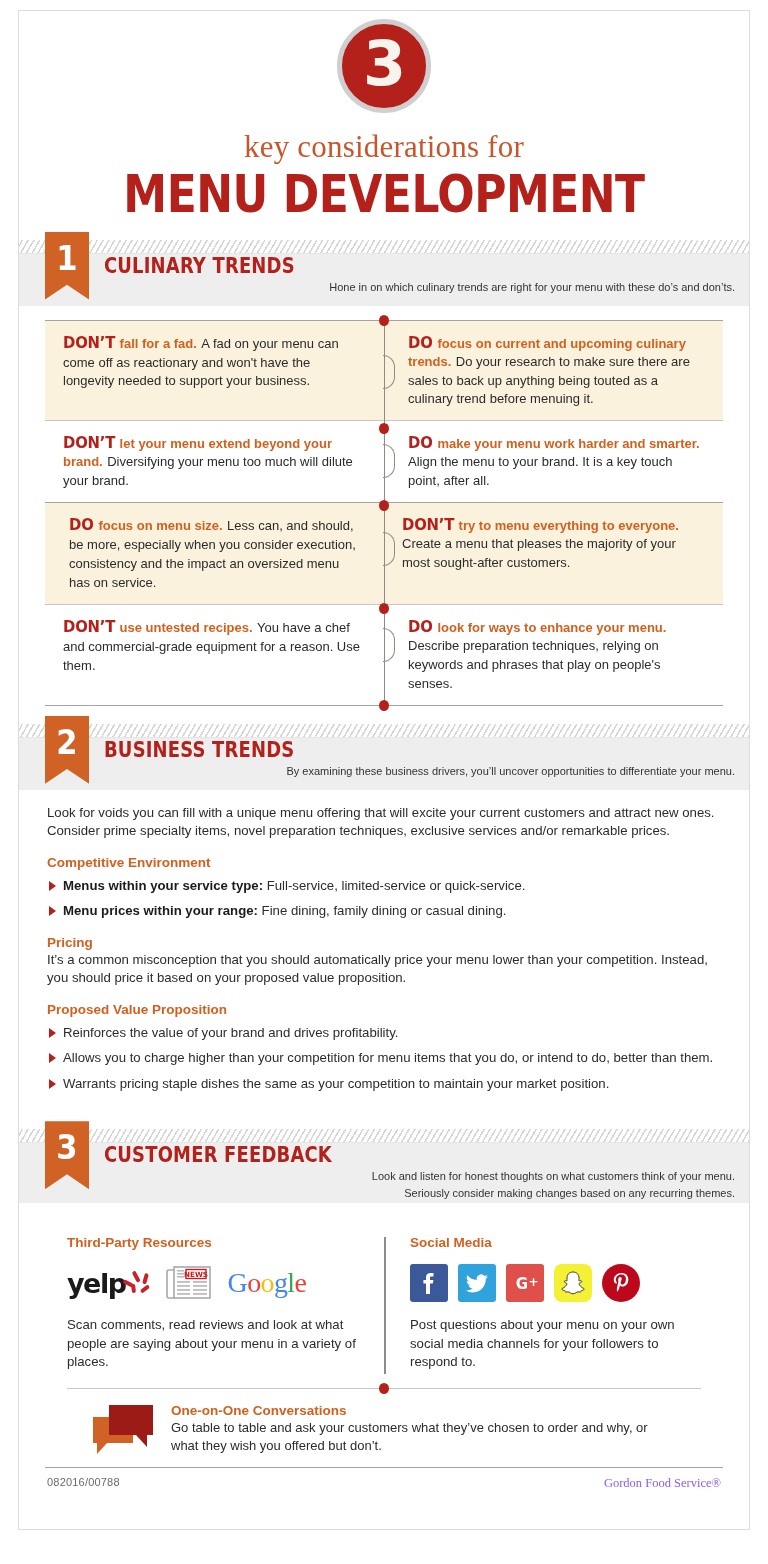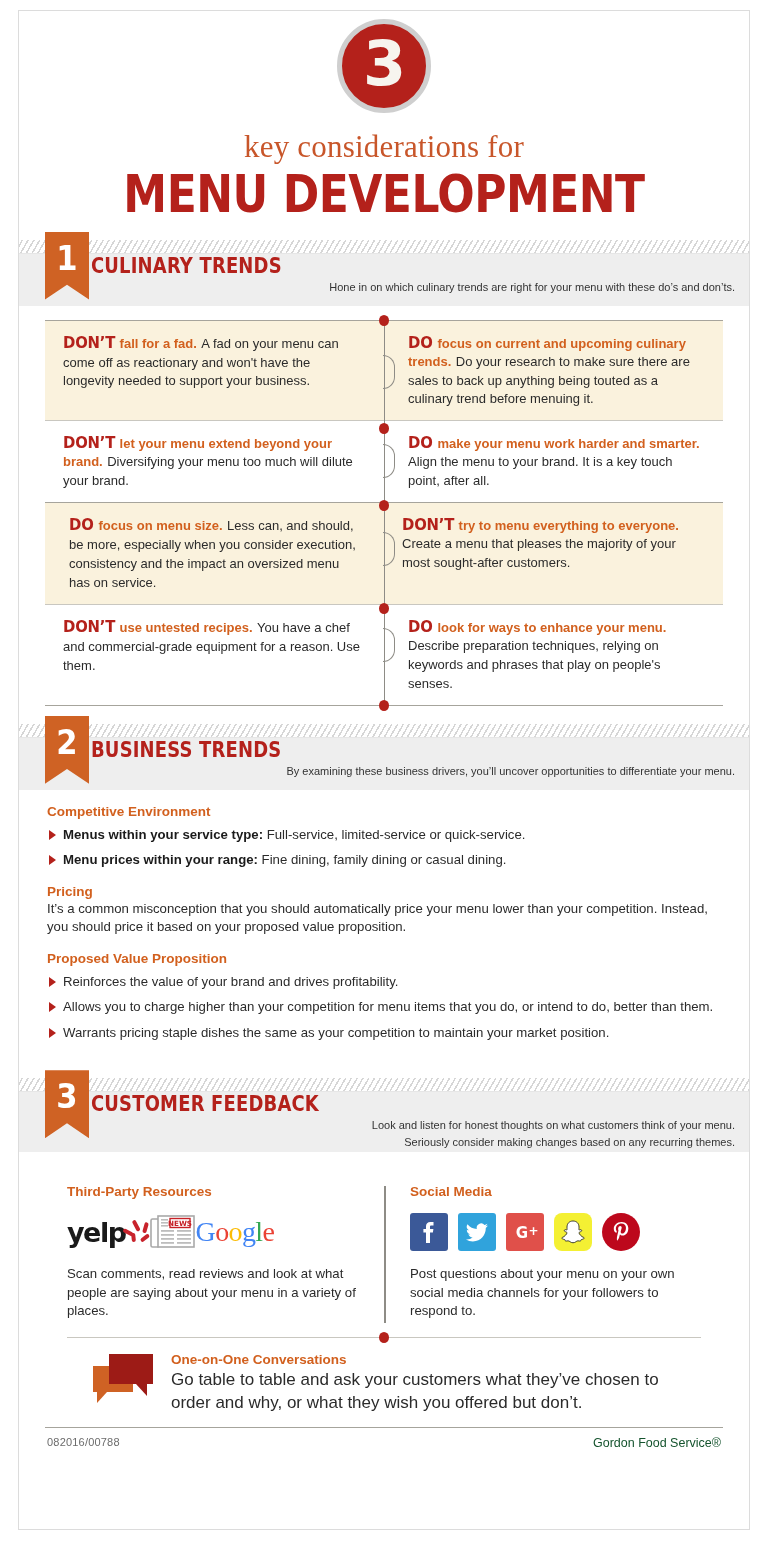--- a/index.html
+++ b/index.html
@@ -96,21 +96,21 @@
     z-index: 3;
   }
   .ribbon::after {
     content: "";
     position: absolute;
     left: -9px; top: 0;
     width: 9px; height: 9px;
     background: #8a3a12;
     clip-path: polygon(100% 0, 100% 100%, 0 0);
   }
-  .sect-text { position: absolute; left: 72px; top: 14px; right: 14px; }
+  .sect-text { position: absolute; left: 85px; top: 14px; right: 14px; }
   .sect-title {
     color: #b4211b;
     font-family: "DejaVu Sans Condensed", "Liberation Sans Narrow", "Liberation Sans", sans-serif;
     font-weight: bold;
     font-size: 21px;
     letter-spacing: 0.2px;
     transform: scaleX(0.95);
     transform-origin: left;
   }
   .sect-sub {
@@ -200,21 +200,21 @@
   .bul b { color: #1b1b1b; }
 
   
   .body3 { position: relative; padding: 28px 26px 0 26px; }
   .two-col { display: flex; position: relative; }
   .col { width: 50%; padding: 4px 20px 10px 22px; }
   .col.right { padding-left: 26px; }
   .col-h { color: #d2601e; font-weight: bold; font-size: 13.5px; margin-bottom: 10px; }
   .col-p { color: #2b2b2b; font-size: 13.2px; line-height: 1.4; margin-top: 10px; }
 
-  .logos { display: flex; align-items: center; height: 46px; }
+  .logos { display: flex; align-items: center; gap: 16px; height: 46px; }
   .yelp {
     font-family: "DejaVu Sans", sans-serif; font-weight: bold; font-size: 27px;
     color: #1a1a1a; letter-spacing: -1.5px; display: flex; align-items: center;
   }
   .yelp-burst { position: relative; width: 22px; height: 26px; margin-left: 2px; }
   .yelp-burst i {
     position: absolute; display: block; background: #c8232c;
     border-radius: 2px; transform-origin: 50% 100%;
   }
   .news { width: 46px; height: 34px; position: relative; }
@@ -246,26 +246,26 @@
 
   .oneone { display: flex; gap: 16px; padding: 14px 48px 12px 48px; align-items: flex-start; }
   .speech { position: relative; width: 62px; height: 48px; flex: none; }
   .bub-a { position: absolute; left: 0; top: 14px; width: 40px; height: 26px; background: #cf6224; }
   .bub-a::after { content:""; position:absolute; left:4px; top:26px; width:0;height:0;
     border-left: 10px solid #cf6224; border-bottom: 11px solid transparent; }
   .bub-b { position: absolute; left: 16px; top: 2px; width: 44px; height: 30px; background: #9d1b16; }
   .bub-b::after { content:""; position:absolute; right:6px; top:30px; width:0;height:0;
     border-right: 11px solid #9d1b16; border-bottom: 12px solid transparent; }
   .oneone-h { color: #d2601e; font-weight: bold; font-size: 13.5px; }
-  .oneone-p { color: #2b2b2b; font-size: 17px; line-height: 1.4; margin-top: 1px; }
+  .oneone-p { color: #2b2b2b; font-size: 13px; line-height: 1.4; margin-top: 1px; }
 
   .hr-gray { height: 1px; background: #a6a49c; margin: 0 26px; }
   .footer { display: flex; justify-content: space-between; padding: 8px 28px 0 28px; }
   .foot-l { color: #6b6b6b; font-size: 11px; letter-spacing: 0.2px; }
-  .foot-r { color: #14532d; font-size: 12.5px; font-family: Liberation Sans, sans-serif; }
+  .foot-r { color: #8b5cf6; font-size: 12.5px; font-family: Liberation Serif, serif; }
 </style>
 </head>
 <body>
 
 <div class="page">
  <div class="sheet">
 
   <div class="header">
     <div class="badge-circle">
       <span>3</span>
@@ -360,20 +360,21 @@
     <div class="stripes"></div>
     <div class="ribbon">2</div>
     <div class="sect-text">
       <div class="sect-title">BUSINESS TRENDS</div>
       <div class="sect-sub">By examining these business drivers, you’ll uncover opportunities to differentiate your menu.</div>
     </div>
   </div>
 
   <div class="body2">
 
+    <div class="p">Look for voids you can fill with a unique menu offering that will excite your current customers and attract new ones. Consider prime specialty items, novel preparation techniques, exclusive services and/or remarkable prices.</div>
 
     <div class="h3">Competitive Environment</div>
     <div class="bul">
       <i class="tri"></i>
       <b>Menus within your service type:</b><span> Full-service, limited-service or quick-service.</span>
     </div>
     <div class="bul">
       <i class="tri"></i>
       <b>Menu prices within your range:</b><span> Fine dining, family dining or casual dining.</span>
     </div>

